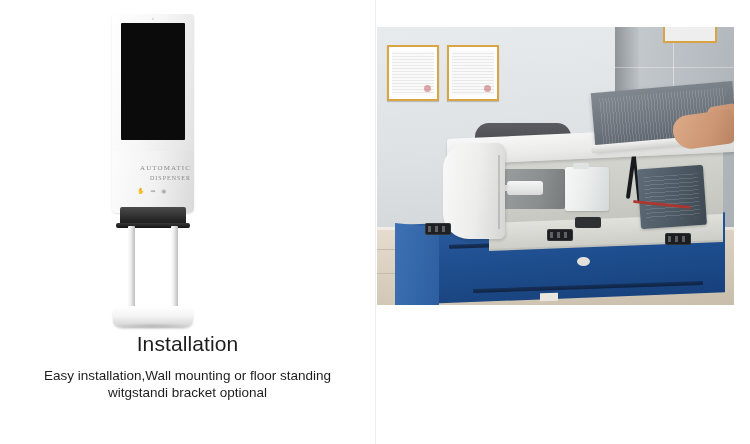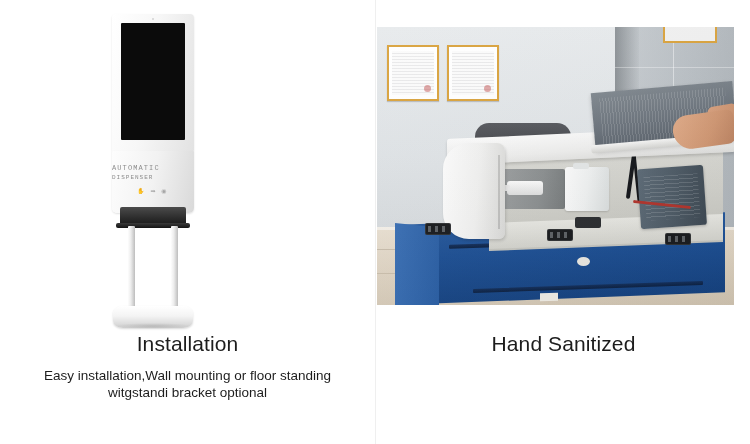--- a/index.html
+++ b/index.html
@@ -106,22 +106,22 @@
     width: 82px;
     height: 62px;
     background: linear-gradient(100deg, #fdfdfd 0%, #f2f2f2 50%, #d9d9d9 100%);
     border-radius: 1px 1px 5px 5px;
     box-shadow: 0 1px 2px rgba(0,0,0,0.12);
   }
   .kiosk-label {
     position: absolute;
     left: 0; right: 3px;
     top: 12px;
-    text-align: left;
-    font-family: Liberation Mono, monospace;
+    text-align: right;
+    font-family: Liberation Serif, serif;
     font-size: 7px;
     letter-spacing: 1.1px;
     color: #8d8d8d;
     line-height: 10px;
   }
   .kiosk-label .sub {
     font-size: 6px;
     letter-spacing: 1px;
     display: block;
   }
@@ -559,17 +559,16 @@
         </div>
         <div class="ph hinge hinge-3">
           <div class="hinge-dots"></div>
         </div>
 
         <div class="ph photo-gloss"></div>
       </div>
     </div>
 
     <div class="caption-block">
-      <div class="caption-title">Hand Sanitized</div>
     </div>
   </div>
 
 </div>
 
 </body></html>

